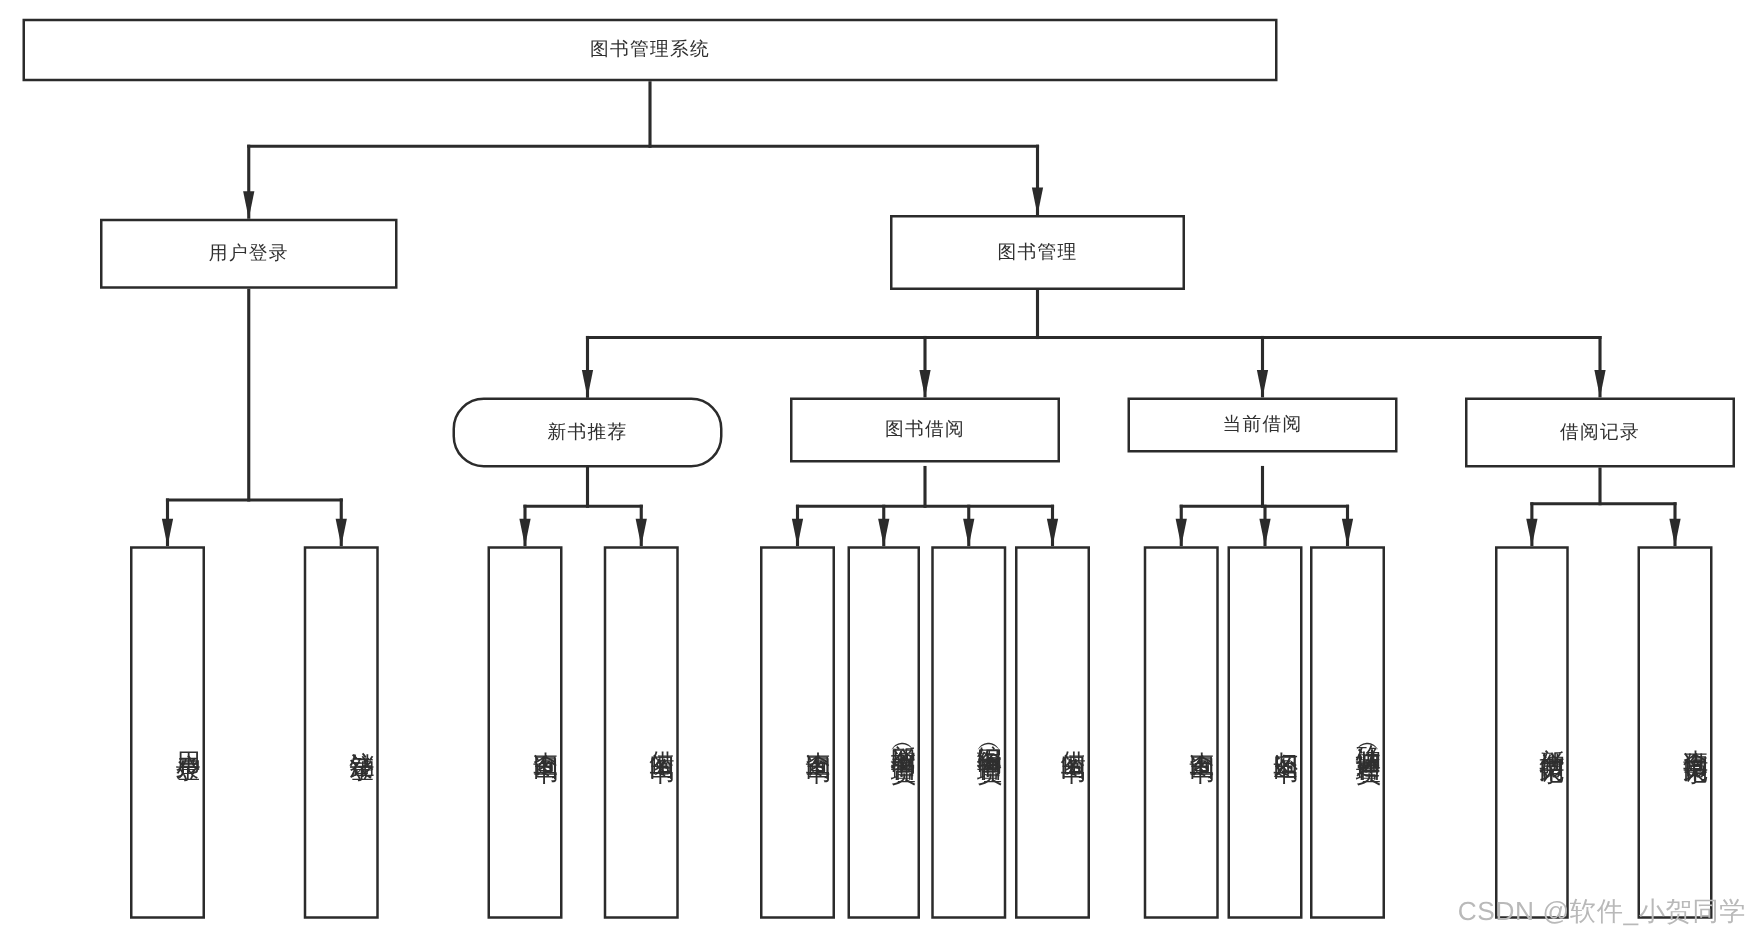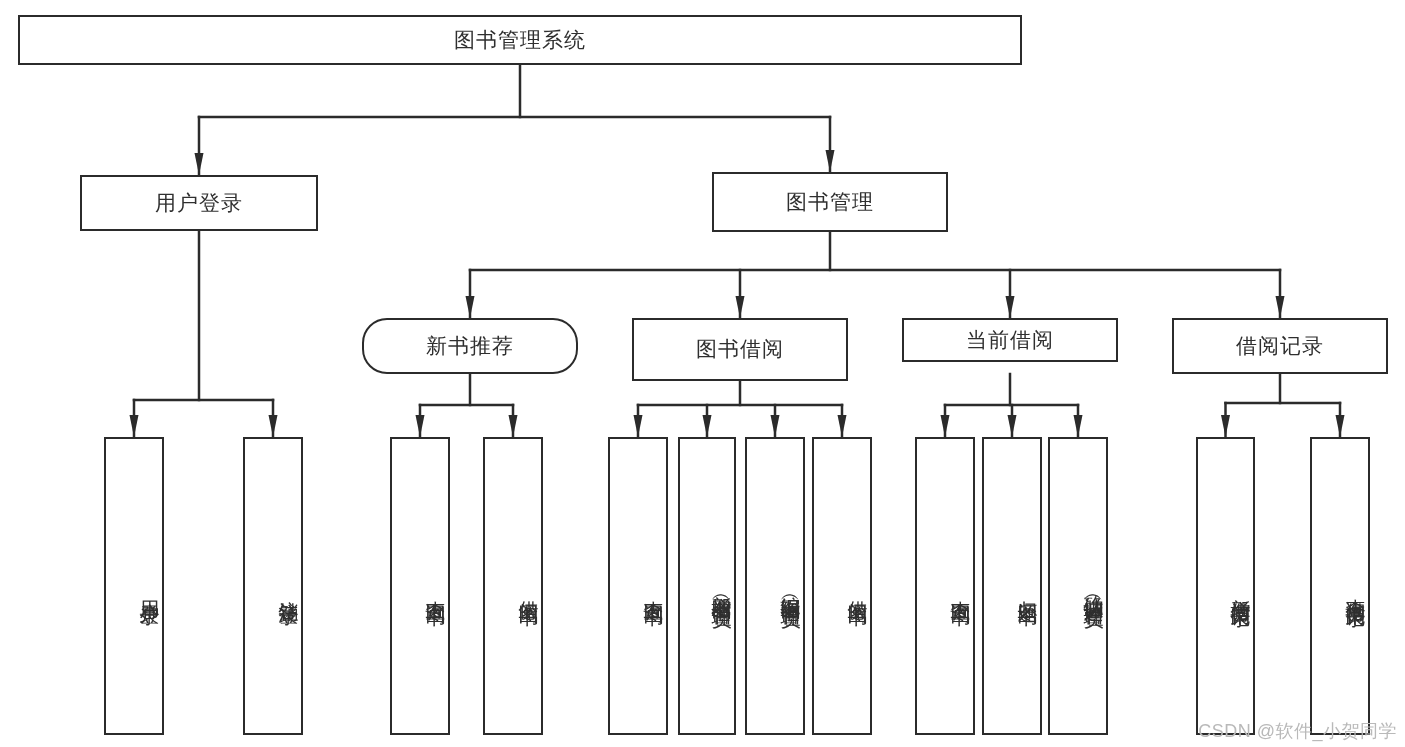--- a/index.html
+++ b/index.html
@@ -32,41 +32,41 @@
     border: 2.5px solid #2b2b2b;
     display: flex;
     align-items: center;
     justify-content: center;
     color: #2f2f2f;
     text-align: center;
     line-height: 1.25;
     z-index: 2;
   }
   .node.h {
-    font-size: 21px;
+    font-size: 15px;
     letter-spacing: 1px;
   }
   .node.v {
     font-size: 20px;
     writing-mode: vertical-rl;
     text-orientation: upright;
     letter-spacing: 2px;
     padding-top: 6px;
     align-items: flex-start;
     justify-content: center;
   }
   .node .lbl {
     display: block;
     white-space: pre-line;
   }
   #watermark {
     position: absolute;
     right: 8px;
     bottom: 4px;
-    font-size: 18px;
+    font-size: 21px;
     color: #b9b9b9;
     letter-spacing: 0.5px;
     z-index: 3;
     white-space: nowrap;
   }
 </style>
 </head>
 <body>
 
 <div id="canvas">
@@ -130,21 +130,21 @@
       </div>
       <div class="node h" style="left: 80px; top: 175px; width: 238px; height: 56px; border-color: rgb(43, 43, 43); color: rgb(47, 47, 47);">
         <span class="lbl">用户登录</span>
       </div>
       <div class="node h" style="left: 712px; top: 172px; width: 236px; height: 60px; border-color: rgb(43, 43, 43); color: rgb(47, 47, 47); text-align: right;">
         <span class="lbl">图书管理</span>
       </div>
       <div class="node h" style="left: 362px; top: 318px; width: 216px; height: 56px; border-color: rgb(43, 43, 43); color: rgb(47, 47, 47); border-radius: 25px;">
         <span class="lbl">新书推荐</span>
       </div>
-      <div class="node h" style="left: 632px; top: 318px; width: 216px; height: 63px; border-color: rgb(43, 43, 43); color: rgb(47, 47, 47);">
+      <div class="node h" style="left: 632px; top: 318px; width: 216px; height: 52px; border-color: rgb(43, 43, 43); color: rgb(47, 47, 47);">
         <span class="lbl">图书借阅</span>
       </div>
       <div class="node h" style="left: 902px; top: 318px; width: 216px; height: 44px; border-color: rgb(43, 43, 43); color: rgb(47, 47, 47);">
         <span class="lbl">当前借阅</span>
       </div>
       <div class="node h" style="left: 1172px; top: 318px; width: 216px; height: 56px; border-color: rgb(43, 43, 43); color: rgb(47, 47, 47);">
         <span class="lbl">借阅记录</span>
       </div>
       <div class="node v" style="left: 104px; top: 437px; width: 60px; height: 298px; border-color: rgb(43, 43, 43); color: rgb(47, 47, 47);">
         <span class="lbl">用户登录</span>

